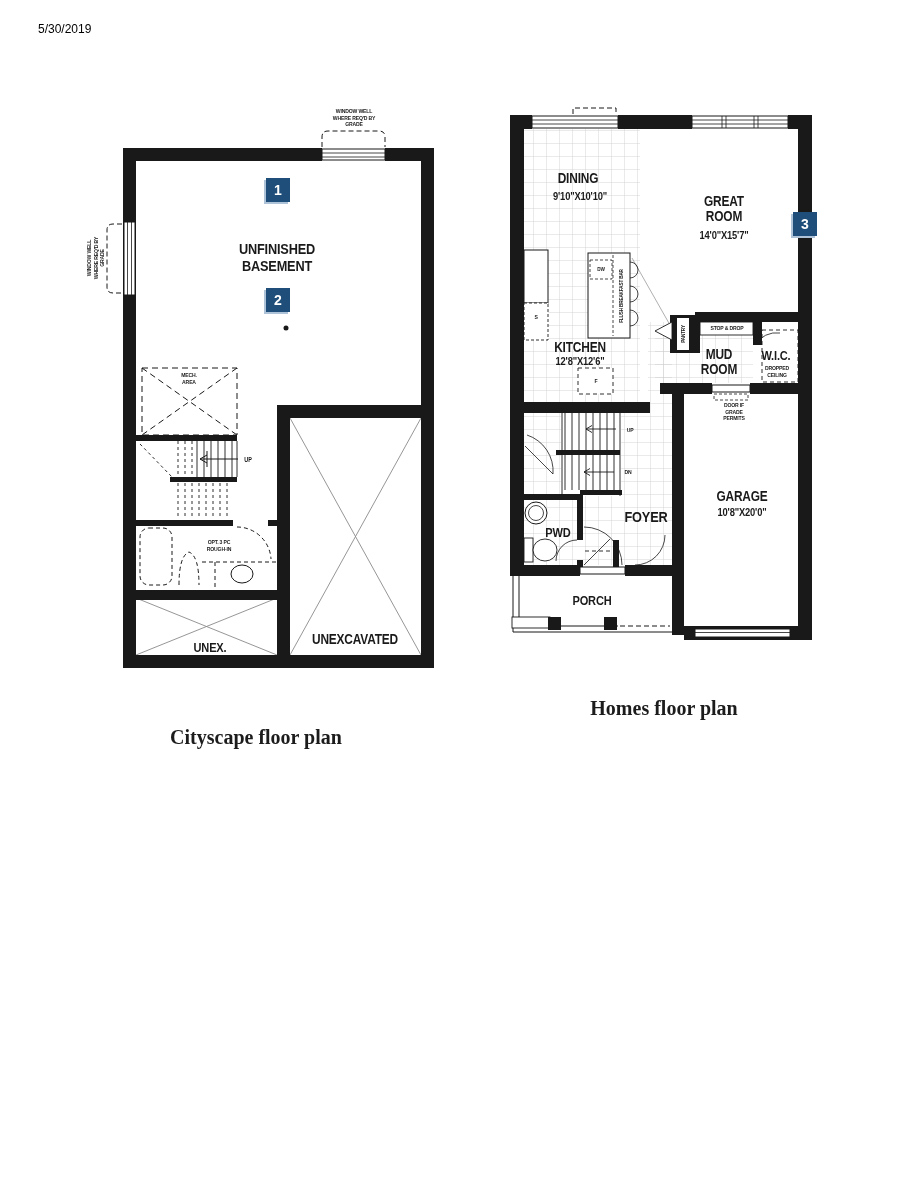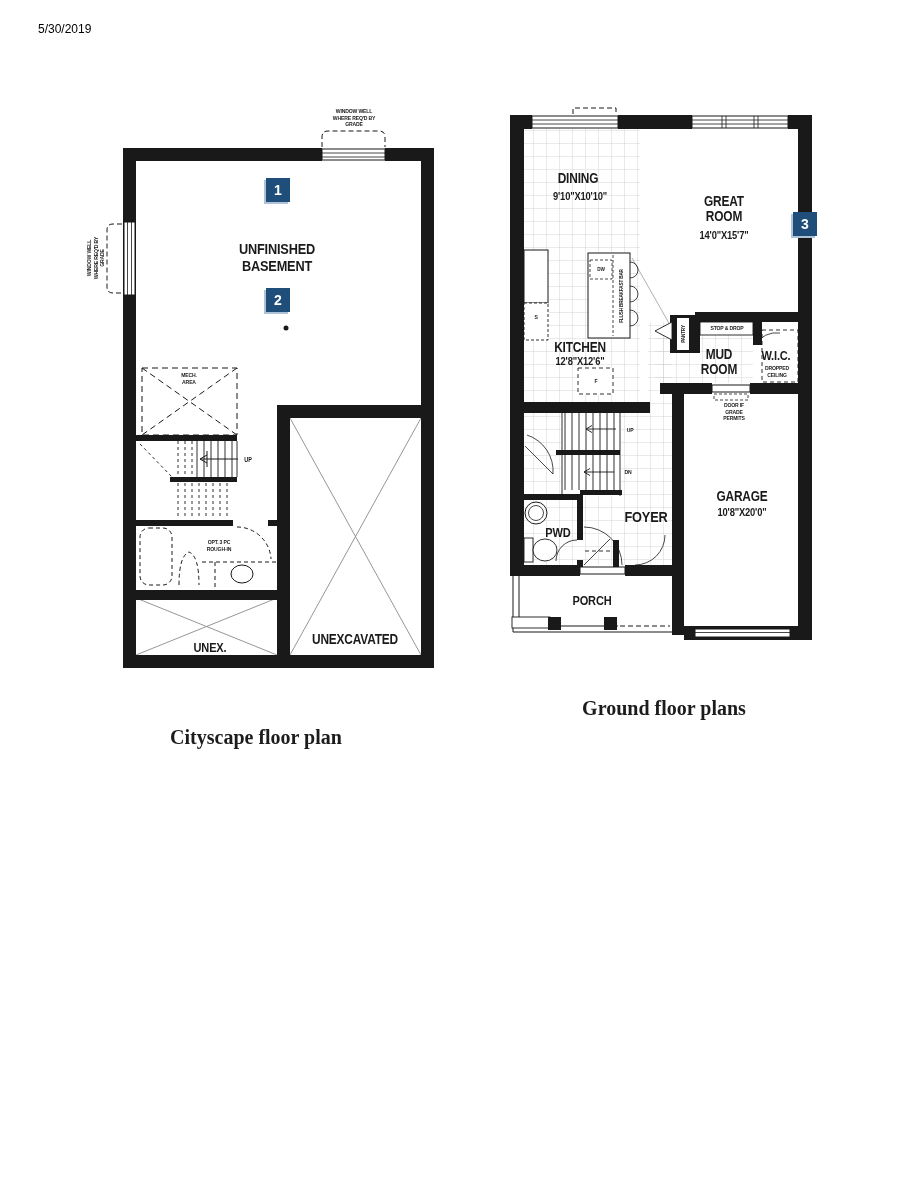--- a/index.html
+++ b/index.html
@@ -253,15 +253,15 @@
   <div class="lbl s6" style="left:734px;top:412px">DOOR IF
 GRADE
 PERMITS</div>
   <div class="lbl s14" style="left:742px;top:496px">GARAGE</div>
   <div class="lbl s11" style="left:742px;top:512px">10'8"X20'0"</div>
   <div class="lbl s6" style="left:630px;top:430px">UP</div>
   <div class="lbl s6" style="left:628px;top:472px">DN</div>
   <div class="lbl s15" style="left:646px;top:516px">FOYER</div>
   <div class="lbl s13" style="left:558px;top:533px">PWD</div>
   <div class="lbl s13" style="left:592px;top:601px">PORCH</div>
-  <div class="cap" style="left:664px;top:708px">Ground floor plans</div>
+  <div class="cap" style="left:664px;top:708px">Homes floor plan</div>
 
 </div>
 
 </body></html>

